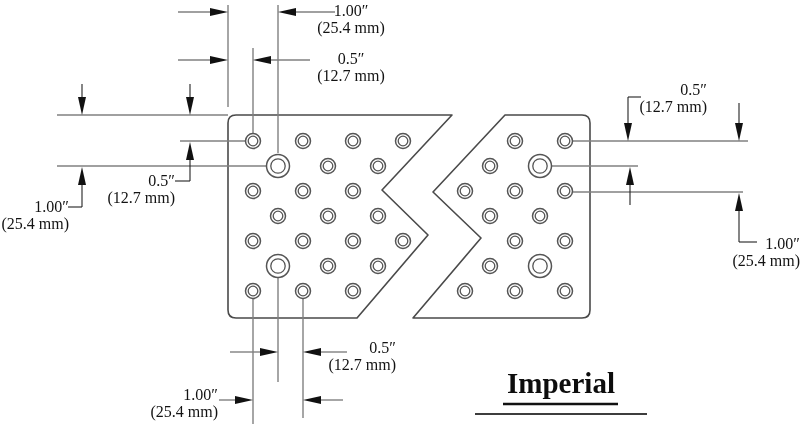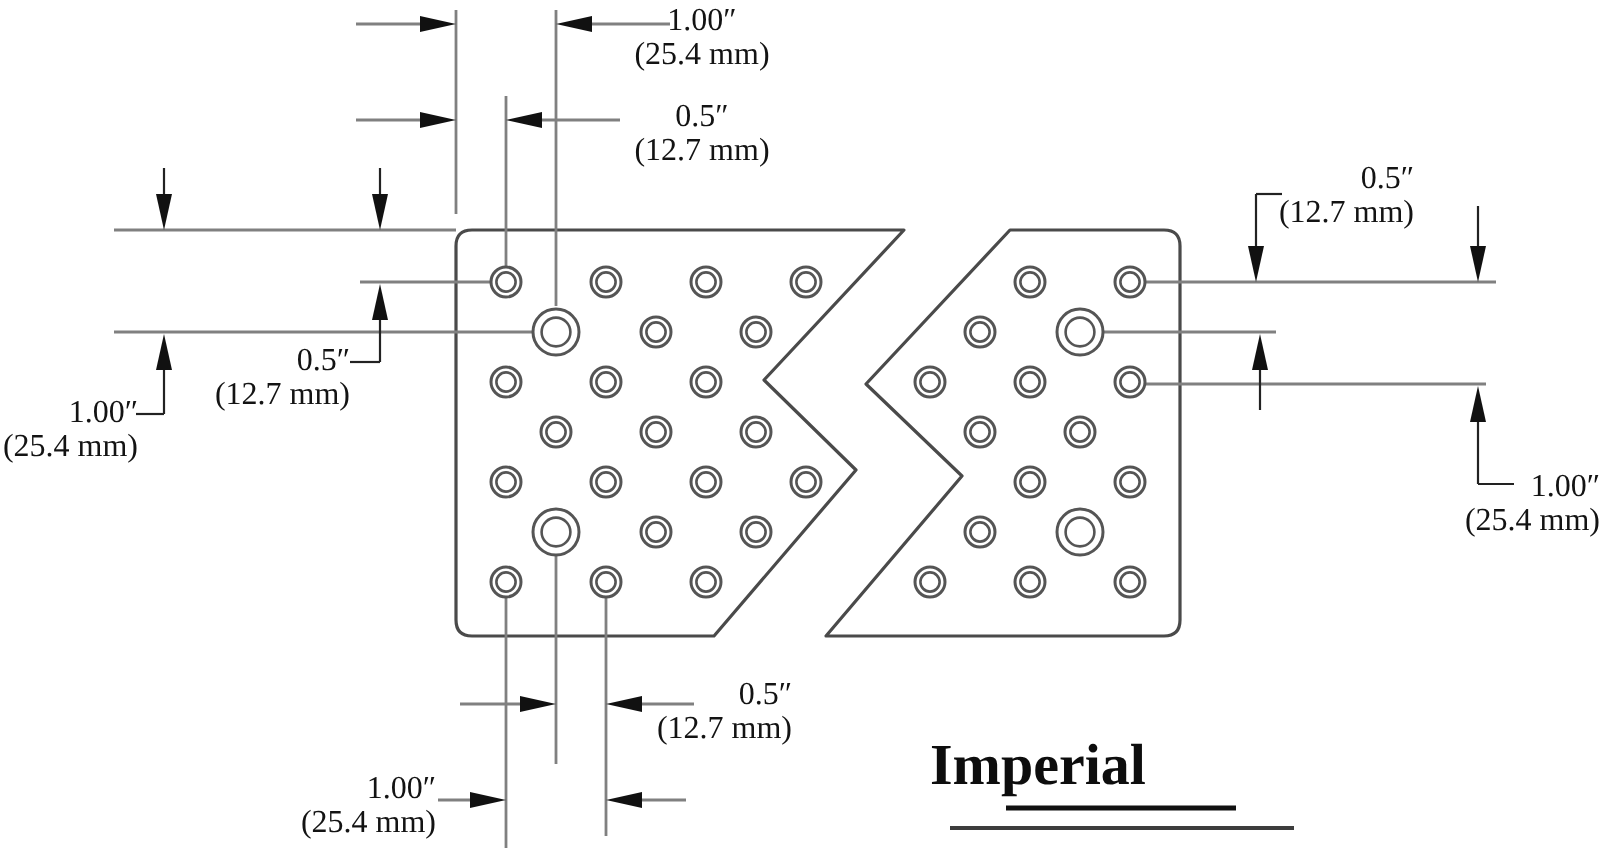--- a/index.html
+++ b/index.html
@@ -8,21 +8,21 @@
     overflow:hidden;font-family:Liberation Serif, serif;
   }
   #diagram-svg{position:absolute;left:0;top:0;}
   .label{
     position:absolute;font-size:16px;line-height:17px;color:#131313;
     white-space:nowrap;
   }
   .t-center{text-align:center;}
   .t-right{text-align:right;}
   .title{
-    position:absolute;left:465px;top:368px;width:192px;
+    position:absolute;left:465px;top:368px;width:192px;text-align:center;
     font-size:29px;line-height:30px;font-weight:bold;color:#0d0d0d;
   }
 </style>
 </head>
 <body>
 
 <div class="stage">
 
   <svg id="diagram-svg" width="800" height="427" viewBox="0 0 800 427">
       <path d="M 236 115 L 452 115 L 382 190 L 428 235 L 357 318 L 236 318 Q 228 318 228 310 L 228 123 Q 228 115 236 115 Z" fill="#ffffff" stroke="#4a4a4a" stroke-width="1.6" stroke-linejoin="round"></path>

